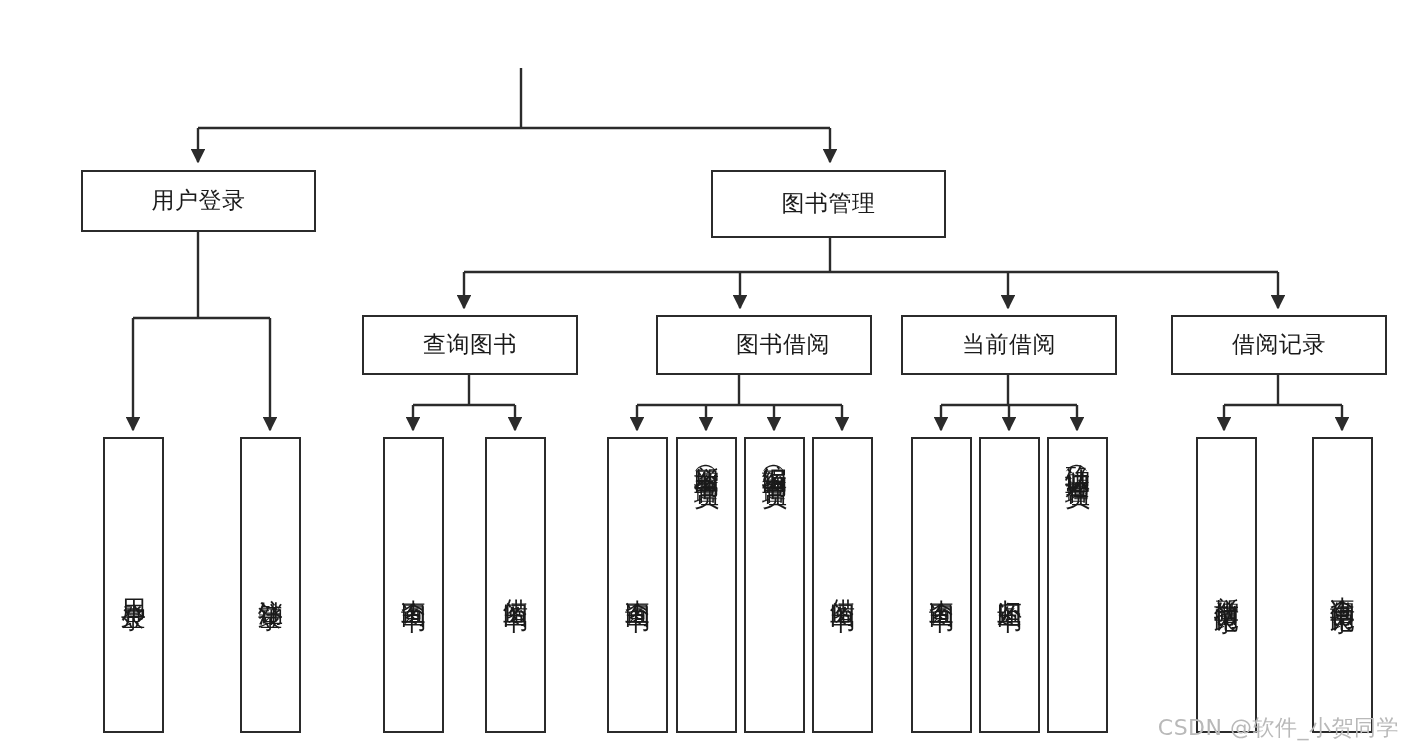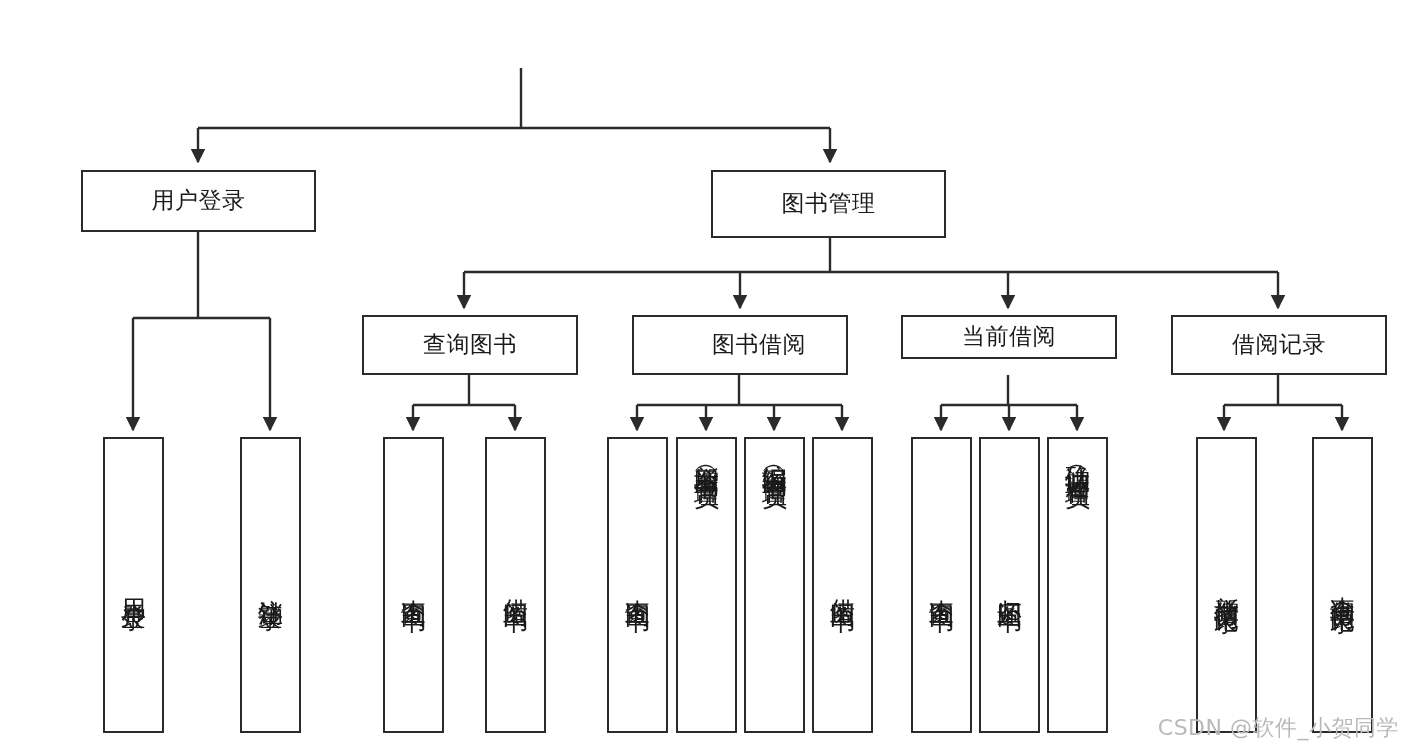--- a/index.html
+++ b/index.html
@@ -134,24 +134,24 @@
   <div class="node horizontal" style="left:81px; top:170px; width:235px; height:62px;">
     <span class="node-label">用户登录</span>
   </div>
   <div class="node horizontal" style="left:711px; top:170px; width:235px; height:68px;">
     <span class="node-label">图书管理</span>
   </div>
 
   <div class="node horizontal" style="left:362px; top:315px; width:216px; height:60px;">
     <span class="node-label">查询图书</span>
   </div>
-  <div class="node horizontal" style="left:632px; top:315px; width:216px; height:60px;padding-left:38px;">
+  <div class="node horizontal" style="left:656px; top:315px; width:216px; height:60px;padding-left:38px;">
     <span class="node-label">图书借阅</span>
   </div>
-  <div class="node horizontal" style="left:901px; top:315px; width:216px; height:44px;">
+  <div class="node horizontal" style="left:901px; top:315px; width:216px; height:60px;">
     <span class="node-label">当前借阅</span>
   </div>
   <div class="node horizontal" style="left:1171px; top:315px; width:216px; height:60px;">
     <span class="node-label">借阅记录</span>
   </div>
 
   <div class="node vertical center-text" style="left:103px; top:437px; width:61px; height:296px;">
     <span class="node-label">用户登录</span>
   </div>
   <div class="node vertical center-text" style="left:240px; top:437px; width:61px; height:296px;">

